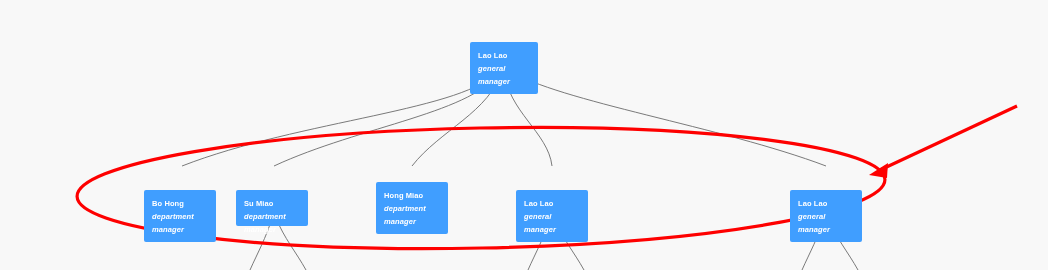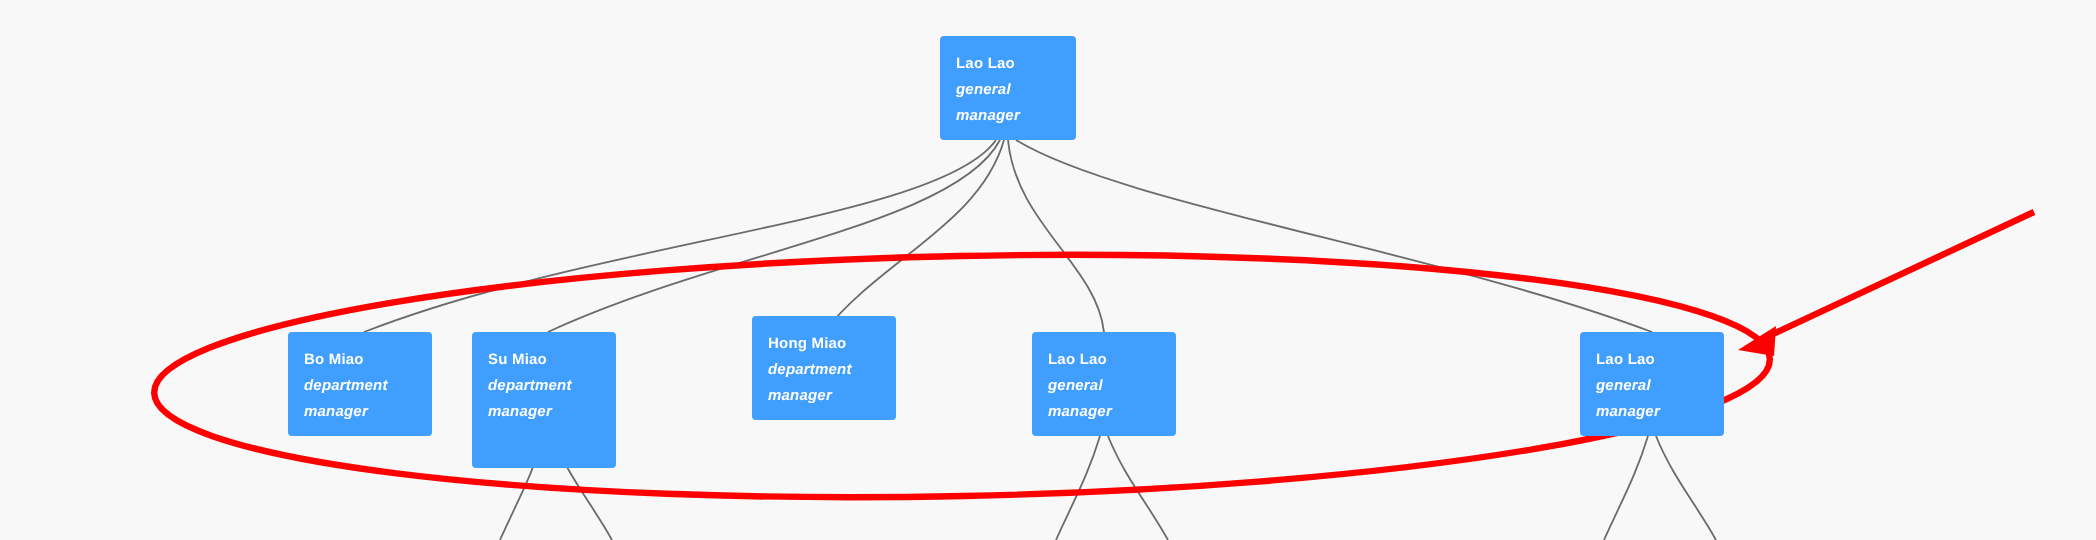--- a/index.html
+++ b/index.html
@@ -30,20 +30,21 @@
   .node {
     position: absolute;
     background: #409eff;
     color: #ffffff;
     box-sizing: border-box;
     padding: 7px 8px 6px 8px;
     border-radius: 2px;
     z-index: 5;
     line-height: 13px;
     user-select: none;
+    margin-top: 24px;
   }
   .node-name {
     font-size: 7.5px;
     font-weight: bold;
     letter-spacing: .1px;
     white-space: nowrap;
   }
   .node-role {
     font-size: 7.5px;
     font-weight: bold;
@@ -94,25 +95,25 @@
       <path class="link" d="M 828,218 C 836,238 848,252 858,270"></path>
     </g>
   </svg>
 
   <div class="node" style="left:470px; top:18px; width:68px; height:52px;">
     <div class="node-name">Lao Lao</div>
     <div class="node-role">general manager</div>
   </div>
 
   <div class="node" style="left:144px; top:166px; width:72px; height:52px;">
-    <div class="node-name">Bo Miao</div>
+    <div class="node-name">Bo Hong</div>
     <div class="node-role">department manager</div>
   </div>
 
-  <div class="node" style="left:236px; top:166px; width:72px; height:68px;">
+  <div class="node" style="left:236px; top:166px; width:72px; height:36px;">
     <div class="node-name">Su Miao</div>
     <div class="node-role">department manager</div>
   </div>
 
   <div class="node" style="left:376px; top:158px; width:72px; height:52px;">
     <div class="node-name">Hong Miao</div>
     <div class="node-role">department manager</div>
   </div>
 
   <div class="node" style="left:516px; top:166px; width:72px; height:52px;">

